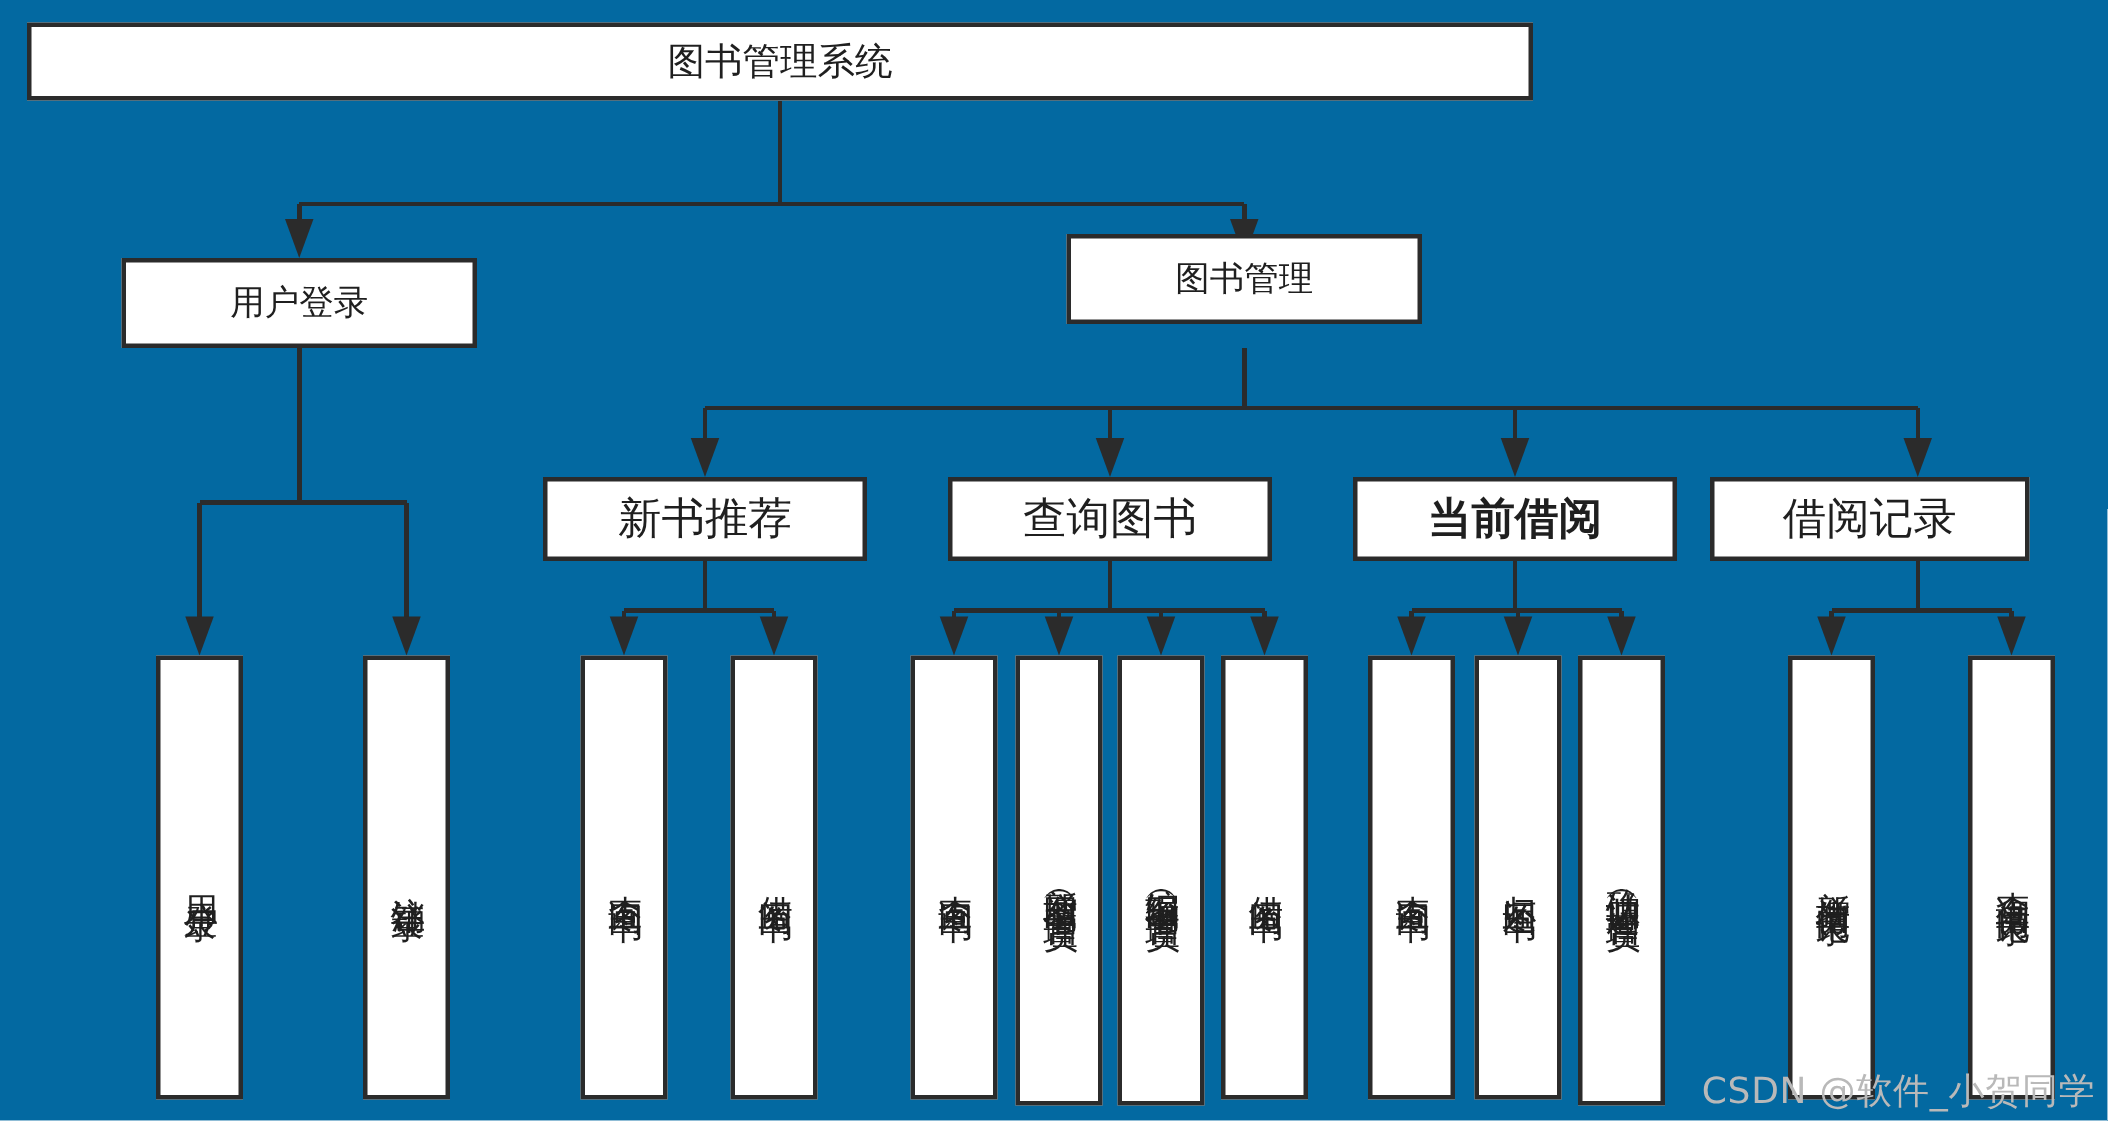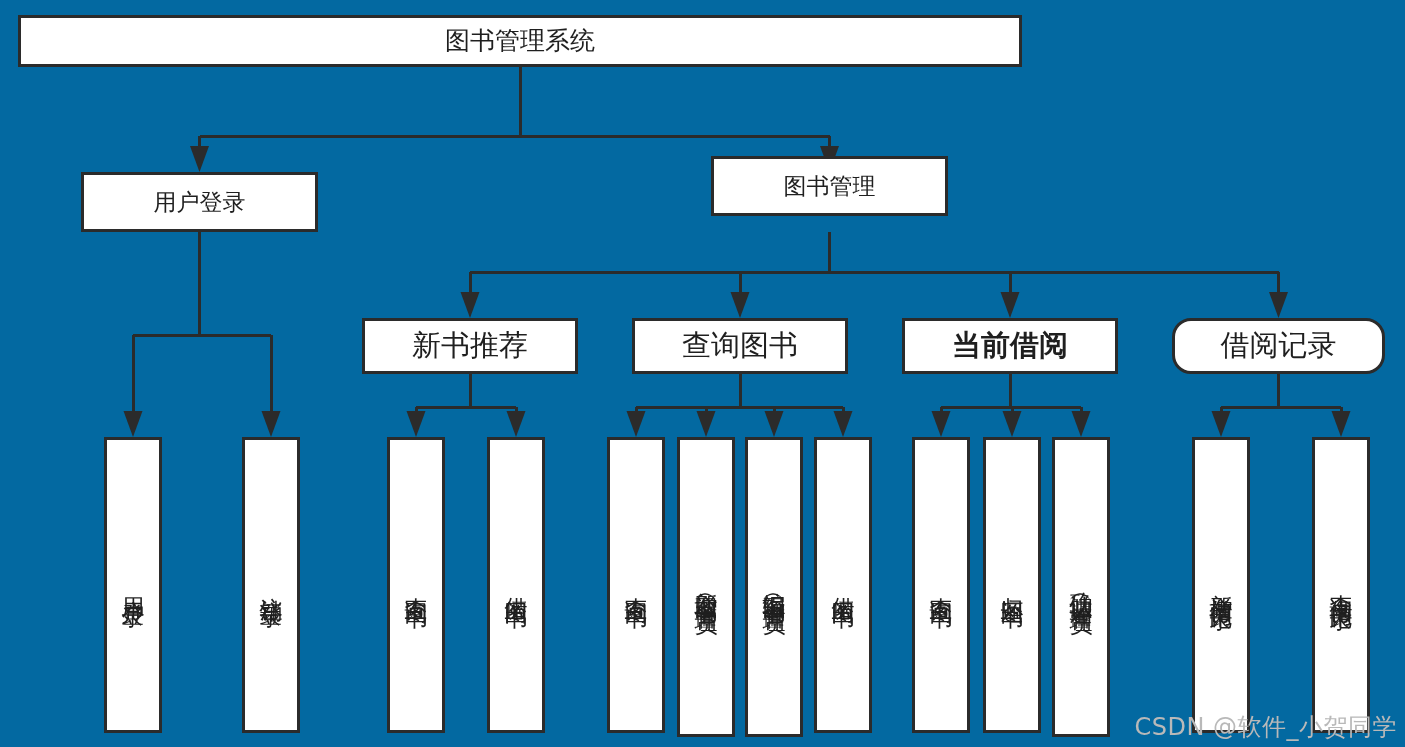--- a/index.html
+++ b/index.html
@@ -154,21 +154,21 @@
       </div>
       <div class="node level-2" id="node-new-book-rec" style="left: 362px; top: 318px; width: 216px; height: 56px;">
         <span class="node-label">新书推荐</span>
       </div>
       <div class="node level-2" id="node-book-borrow" style="left: 632px; top: 318px; width: 216px; height: 56px;">
         <span class="node-label">查询图书</span>
       </div>
       <div class="node level-2" id="node-current-borrow" style="left: 902px; top: 318px; width: 216px; height: 56px; font-weight: bold;">
         <span class="node-label">当前借阅</span>
       </div>
-      <div class="node level-2" id="node-borrow-record" style="left: 1172px; top: 318px; width: 213px; height: 56px; border-radius: 19px;">
+      <div class="node level-2" id="node-borrow-record" style="left: 1140px; top: 318px; width: 213px; height: 56px;">
         <span class="node-label">借阅记录</span>
       </div>
       <div class="node leaf" id="node-leaf-user-login" style="left: 104px; top: 437px; width: 58px; height: 296px;">
         <span class="node-label">用户登录</span>
       </div>
       <div class="node leaf" id="node-leaf-logout" style="left: 242px; top: 437px; width: 58px; height: 296px;">
         <span class="node-label">注销登录</span>
       </div>
       <div class="node leaf" id="node-leaf-query-book-1" style="left: 387px; top: 437px; width: 58px; height: 296px;">
         <span class="node-label">查询图书</span>

